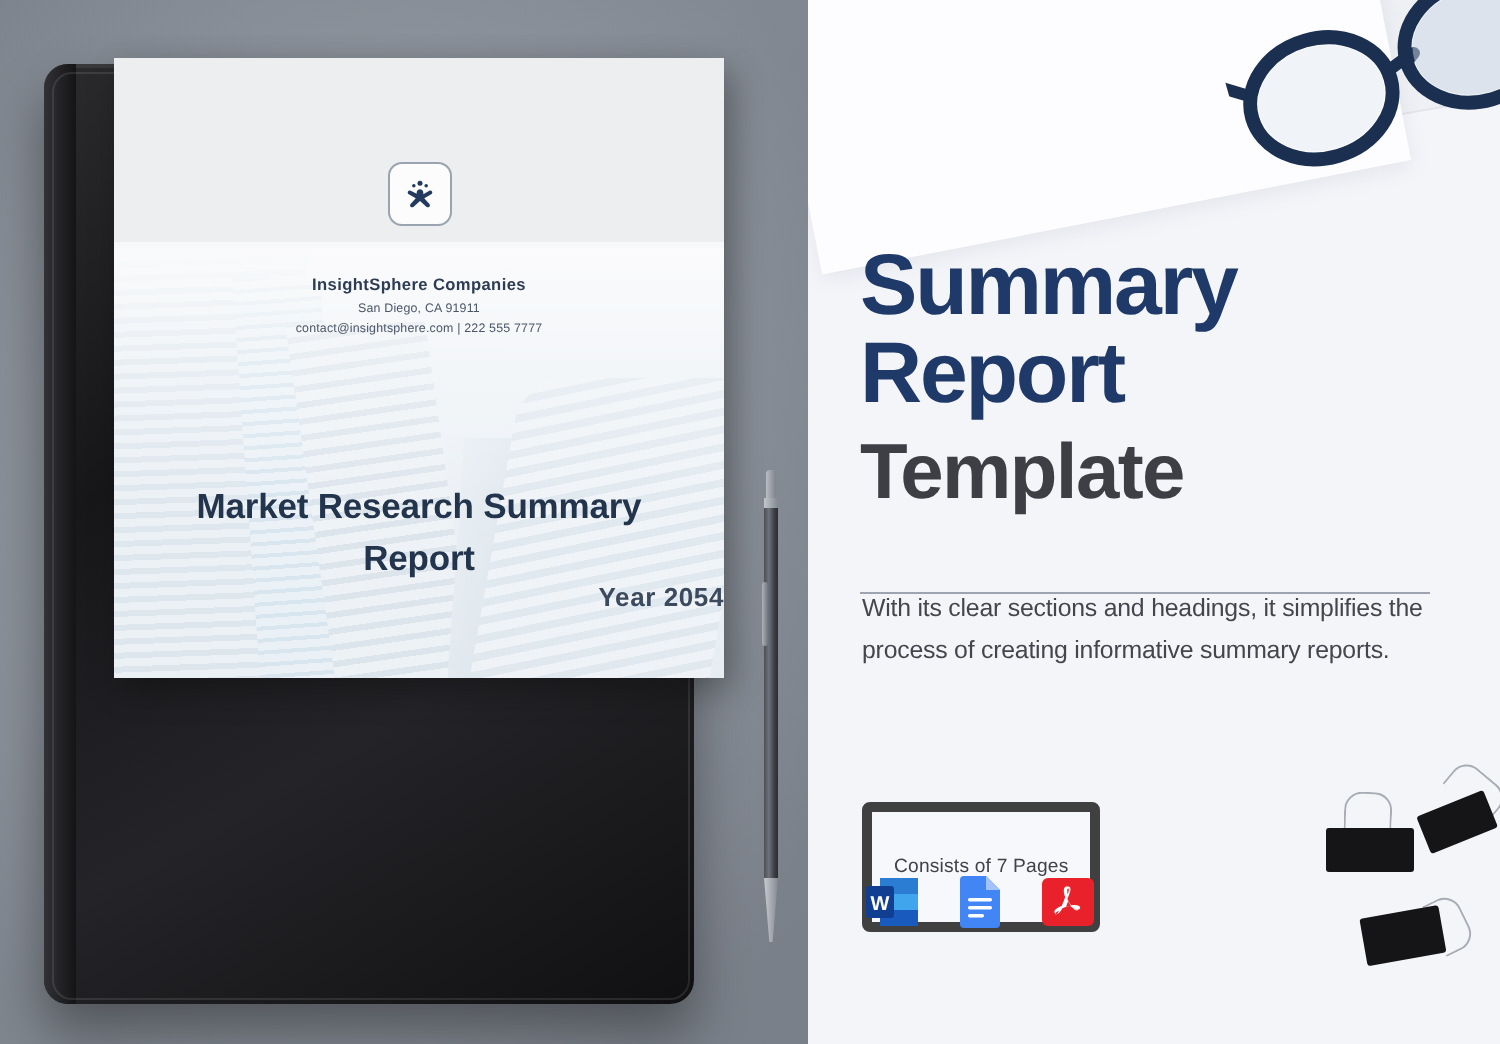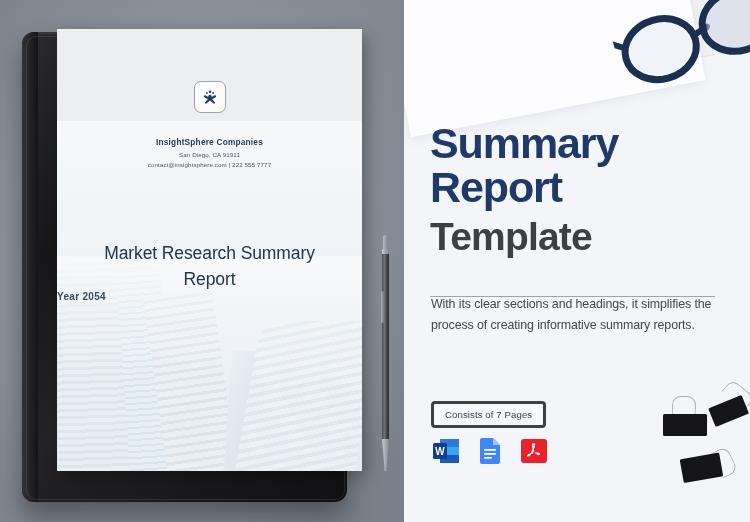--- a/index.html
+++ b/index.html
@@ -15,21 +15,21 @@
   
   .portfolio{position:absolute;left:22px;top:32px;width:325px;height:470px;border-radius:12px;
     background:linear-gradient(150deg,#2b2b2e 0%,#17171a 35%,#242428 65%,#101012 100%);
     box-shadow:0 14px 26px rgba(0,0,0,0.38), 0 2px 0 rgba(255,255,255,0.07) inset;}
   .portfolio-edge{position:absolute;left:26px;top:36px;width:317px;height:462px;border-radius:10px;
     border:1px solid rgba(255,255,255,0.10);}
   .portfolio-spine{position:absolute;left:22px;top:32px;width:16px;height:470px;border-radius:12px 0 0 12px;
     background:linear-gradient(90deg,#323236 0%,#141417 100%);}
 
   
-  .cover{position:absolute;left:57px;top:29px;width:305px;height:442px;overflow:hidden;
+  .cover{position:absolute;left:57px;top:29px;width:305px;height:310px;overflow:hidden;
     background:#fdfdfd;box-shadow:4px 6px 16px rgba(0,0,0,0.30);}
   .cover-top{position:absolute;left:0;top:0;width:100%;height:92px;background:#eceef0;}
   .cover-body{position:absolute;left:0;top:92px;width:100%;height:350px;
     background:linear-gradient(180deg,#f6f8fa 0%,#eef2f6 45%,#e6ecf2 100%);}
 
   
   .city{position:absolute;left:0;bottom:0;width:100%;height:215px;overflow:hidden;opacity:0.72;}
   .city-sky{position:absolute;inset:0;background:linear-gradient(180deg,#f2f6fa 0%,#e4ebf2 100%);}
   .tower{position:absolute;background:linear-gradient(100deg,#dfe7ee 0%,#c9d6e1 55%,#b9c9d6 100%);}
   .t1{left:-10px;bottom:0;width:96px;height:215px;transform:skewX(-6deg);
@@ -48,23 +48,23 @@
   .logo-wrap{position:absolute;left:0;top:52px;width:100%;display:flex;justify-content:center;}
   .logo{width:30px;height:30px;border-radius:7px;border:1.4px solid #9aa3b0;background:#fcfcfd;
     display:flex;align-items:center;justify-content:center;}
 
   .company{position:absolute;left:0;top:108px;width:100%;text-align:center;}
   .company-name{font-size:8.3px;font-weight:700;color:#2d3c52;letter-spacing:.2px;}
   .company-addr{font-size:6.2px;color:#4a5668;margin-top:4px;letter-spacing:.1px;}
   .company-contact{font-size:6.2px;color:#4a5668;margin-top:3px;letter-spacing:.1px;}
 
   .cover-title{position:absolute;left:28px;top:212px;width:249px;text-align:center;
-    font-size:17.5px;font-weight:400;color:#23344d;line-height:1.48;letter-spacing:-.1px;}
-  .cover-year{position:absolute;left:0;top:262px;width:100%;text-align:left;
-    font-size:10px;font-weight:600;color:#3c4a5e;letter-spacing:.3px;}
+    font-size:17.5px;font-weight:700;color:#23344d;line-height:1.48;letter-spacing:-.1px;}
+  .cover-year{position:absolute;left:0;top:262px;width:100%;text-align:right;
+    font-size:13px;font-weight:600;color:#3c4a5e;letter-spacing:.3px;}
 
   
   .pen{position:absolute;left:381px;top:233px;width:9px;height:238px;}
   .pen-body{position:absolute;left:1px;top:18px;width:7px;height:190px;border-radius:2px;
     background:linear-gradient(90deg,#4c4f55 0%,#6e727a 35%,#3a3d43 75%,#2b2d32 100%);}
   .pen-cap{position:absolute;left:2px;top:2px;width:5px;height:14px;border-radius:2px 2px 0 0;
     background:linear-gradient(90deg,#b9bdc4,#7e838c);}
   .pen-ring{position:absolute;left:1px;top:16px;width:7px;height:5px;
     background:linear-gradient(90deg,#c3c7cd,#83878f);}
   .pen-clip{position:absolute;left:0px;top:58px;width:3px;height:32px;border-radius:2px;
@@ -85,21 +85,21 @@
 
   .r-title{position:absolute;left:430px;top:122px;}
   .h1{font-size:43px;font-weight:700;color:#1f3a68;line-height:1.02;letter-spacing:-1.1px;}
   .h2{font-size:39px;font-weight:700;color:#3d3f45;line-height:1.12;letter-spacing:-0.8px;margin-top:5px;}
 
   .divider{position:absolute;left:430px;top:296px;width:285px;height:1px;background:#9ea3b0;}
 
   .desc{position:absolute;left:431px;top:294px;width:290px;font-size:12.4px;color:#44464c;
     line-height:1.72;letter-spacing:-.1px;}
 
-  .pages-badge{position:absolute;left:431px;top:401px;padding:5px 11px;border:3px solid #404040;
+  .pages-badge{position:absolute;left:431px;top:401px;padding:22px 11px;border:5px solid #404040;
     border-radius:4px;font-size:9.6px;color:#3f4249;background:#f7f8fb;letter-spacing:.1px;}
 
   .formats{position:absolute;left:431px;top:436px;display:flex;gap:14px;align-items:center;}
   .fmt{width:30px;height:30px;position:relative;}
 
   
   .clips{position:absolute;left:660px;top:388px;width:90px;height:110px;}
   .clip{position:absolute;}
   .clip-body{position:absolute;background:#151517;border-radius:1.5px;}
   .clip-wire{position:absolute;border:1.6px solid #a8adb5;border-bottom:none;border-radius:9px 9px 0 0;background:transparent;}

